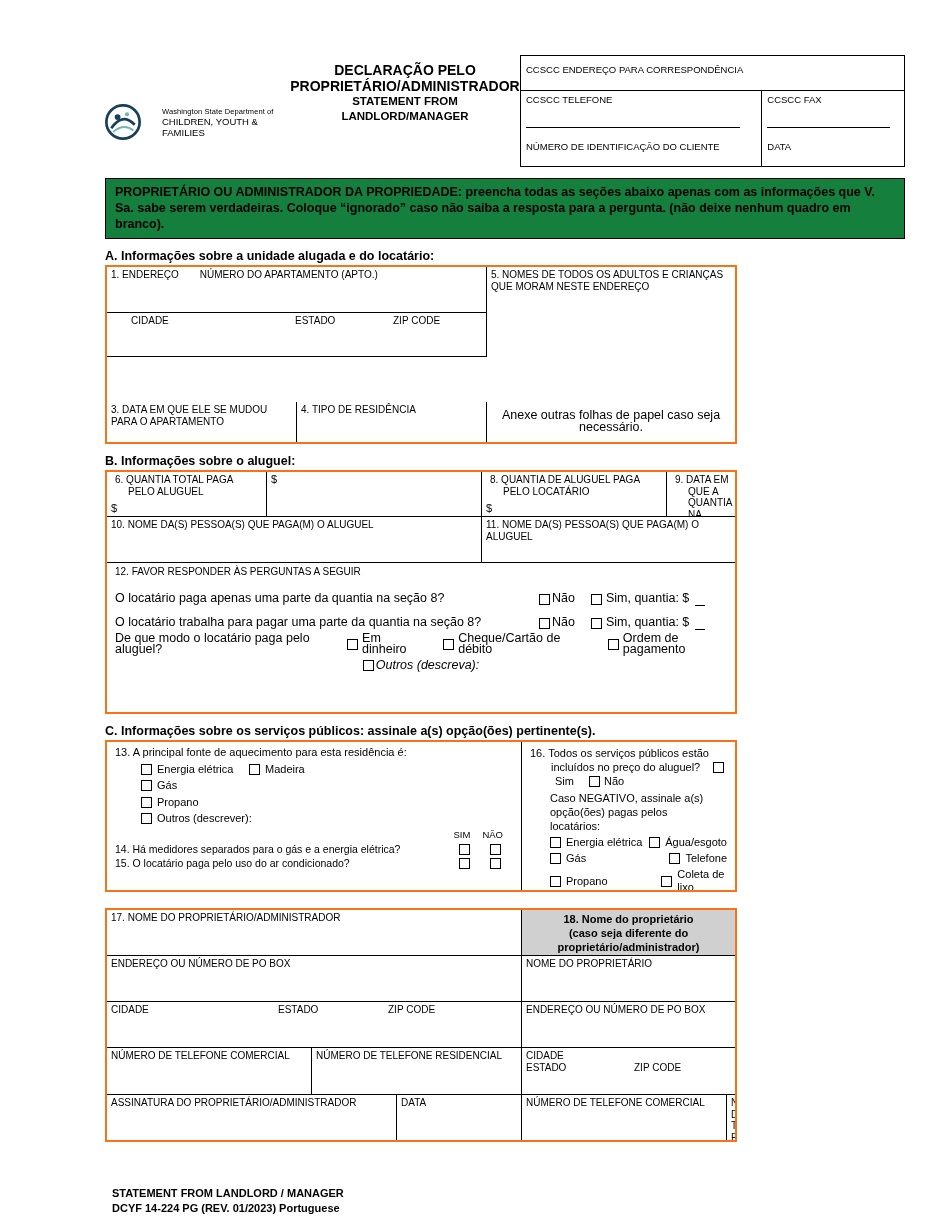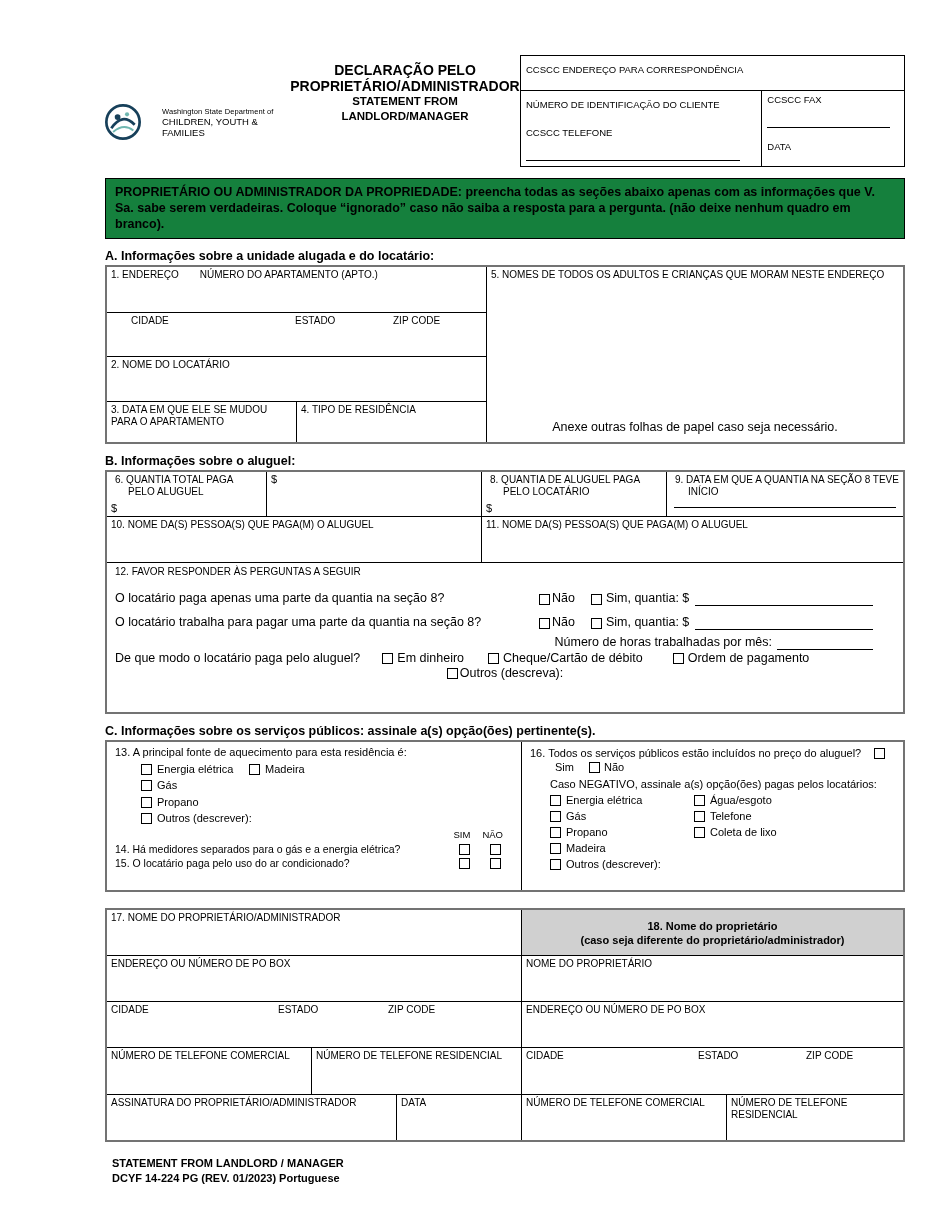--- a/index.html
+++ b/index.html
@@ -26,21 +26,21 @@
   .ib-cell{padding:3px 5px;}
   .ib-ph{height:42px;display:flex;flex-direction:column;justify-content:space-between;}
   .ib-wline{display:block;border-bottom:1px solid #000;width:93%;margin-bottom:2px;height:1px;}
   .ib-cid{flex:1;}
 
   
   .instructions{width:800px;margin-top:11px;border:1px solid #000;background:#15803d;padding:5px 9px 6px;font-size:12.5px;font-weight:bold;line-height:16px;}
 
   
   .sec-title{font-size:12.5px;font-weight:bold;margin-top:10px;}
-  .grid{display:grid;width:800px;border:2px solid #737373;margin-top:2px;background:#fff;}
+  .grid{display:grid;width:632px;border:2px solid #f97316;margin-top:2px;background:#fff;}
   .cell{padding:2px 4px;font-size:10px;line-height:11.5px;overflow:hidden;}
   .lbl{font-size:10px;line-height:11.5px;}
   .bR{border-right:1px solid #000;}
   .bB{border-bottom:1px solid #000;}
   .hang{display:block;padding-left:17px;text-indent:-13px;}
   .cb{width:11px;height:11px;border:1px solid #000;display:inline-block;flex:0 0 auto;background:#fff;}
   .inl{vertical-align:-2px;}
   .wl{display:inline-block;border-bottom:1px solid #000;height:13px;}
 
   
@@ -66,21 +66,21 @@
   .q1{margin-top:15px;}
   .q2{margin-top:11px;}
   .qtext{width:424px;flex:0 0 auto;}
   .qlab{margin-left:2px;}
   .mlSim{margin-left:16px;}
   .grow{flex:1;margin-left:6px;margin-right:22px;}
   .hours{display:flex;justify-content:flex-end;align-items:center;margin-top:7px;font-size:12.5px;}
   .wl-hours{width:96px;margin-left:5px;margin-right:22px;}
   .q3{margin-top:3px;}
   .ml22{margin-left:22px;} .ml24{margin-left:24px;} .ml30{margin-left:30px;} .ml4{margin-left:4px;}
-  .outros{display:flex;justify-content:center;align-items:center;margin-top:4px;font-size:12.5px;}
+  .outros{display:flex;justify-content:center;align-items:center;margin-top:4px;font-size:12.5px;font-style:italic;}
 
   
   .grid-c{grid-template-columns:415px 1fr;grid-template-rows:148px;}
   .cL{grid-area:1/1/2/2;padding:4px 8px;}
   .cR{grid-area:1/2/2/3;padding:4px 8px;}
   .f13{font-size:11px;line-height:13px;}
   .hrow{display:flex;align-items:center;margin:3.5px 0 0 26px;font-size:11px;line-height:13px;}
   .hlab{margin-left:5px;}
   .wfix{width:92px;}
   .simno{display:flex;justify-content:flex-end;margin-top:4px;padding-right:10px;gap:12px;font-size:9.5px;}
@@ -107,21 +107,21 @@
   .dOC{grid-area:4/4/5/6;}
   .dS{grid-area:5/1/6/3;}
   .dD{grid-area:5/3/6/4;}
   .dOPB{grid-area:5/4/6/5;}
   .dOPR{grid-area:5/5/6/6;}
   .dw1{display:inline-block;width:167px;}
   .dw2{display:inline-block;width:110px;}
   .dw3{display:inline-block;width:172px;}
   .dw4{display:inline-block;width:108px;}
 
-  .footer{margin-top:14px;margin-left:7px;font-size:11px;font-weight:bold;line-height:15px;}
+  .footer{margin-top:44px;margin-left:7px;font-size:11px;font-weight:bold;line-height:15px;}
 </style>
 </head>
 <body>
 
 <div class="page">
 
   <div class="header">
     <div class="hdr-left">
       <div class="logo">
         <svg class="logo-mark" width="36" height="36" viewBox="0 0 40 40">
@@ -142,26 +142,26 @@
       <div class="t-pt">PROPRIETÁRIO/ADMINISTRADOR</div>
       <div class="t-en">STATEMENT FROM</div>
       <div class="t-en">LANDLORD/MANAGER</div>
     </div>
     <div class="infobox">
       <div class="ib-r1">
         <span class="lbl">CCSCC ENDEREÇO PARA CORRESPONDÊNCIA</span>
       </div>
       <div class="ib-body">
         <div class="ib-colL">
-          <div class="ib-cell ib-cid">
-            <span class="lbl">NÚMERO DE IDENTIFICAÇÃO DO CLIENTE</span>
-          </div>
           <div class="ib-cell ib-ph">
             <span class="lbl">CCSCC TELEFONE</span>
             <span class="ib-wline"></span>
+          </div>
+          <div class="ib-cell ib-cid">
+            <span class="lbl">NÚMERO DE IDENTIFICAÇÃO DO CLIENTE</span>
           </div>
         </div>
         <div class="ib-colR">
           <div class="ib-cell ib-ph">
             <span class="lbl">CCSCC FAX</span>
             <span class="ib-wline"></span>
           </div>
           <div class="ib-cell ib-cid">
             <span class="lbl">DATA</span>
           </div>
@@ -173,23 +173,20 @@
   <div class="instructions">PROPRIETÁRIO OU ADMINISTRADOR DA PROPRIEDADE: preencha todas as seções abaixo apenas com as informações que V. Sa. sabe serem verdadeiras.  Coloque “ignorado” caso não saiba a resposta para a pergunta. (não deixe nenhum quadro em branco).</div>
 
   <div class="sec-title">A.  Informações sobre a unidade alugada e do locatário:</div>
   <div class="grid grid-a">
     <div class="cell bR bB a1">
       <span class="lbl">1.  ENDEREÇO</span><span class="lbl apt">NÚMERO DO APARTAMENTO (APTO.)</span>
     </div>
     <div class="cell bR bB a2">
       <span class="lbl w1">CIDADE</span><span class="lbl w2">ESTADO</span><span class="lbl">ZIP CODE</span>
     </div>
-    <div class="cell bR bB a3">
-      <span class="lbl">2.  NOME DO LOCATÁRIO</span>
-    </div>
     <div class="cell bR a4">
       <span class="lbl">3.  DATA EM QUE ELE SE MUDOU PARA O APARTAMENTO</span>
     </div>
     <div class="cell bR a5">
       <span class="lbl">4.   TIPO DE RESIDÊNCIA</span>
     </div>
     <div class="cell a6">
       <span class="lbl">5.  NOMES DE TODOS OS ADULTOS E CRIANÇAS QUE MORAM NESTE ENDEREÇO</span>
       <div class="attach">Anexe outras folhas de papel caso seja necessário.</div>
     </div>
@@ -228,24 +225,20 @@
           <span class="qlab ml4">Sim, quantia: $</span>
         <span class="wl grow"></span>
       </div>
       <div class="qrow q2">
         <span class="qtext">O locatário trabalha para pagar uma parte da quantia na seção 8?</span>
         <span class="cb"></span>
           <span class="qlab">Não</span>
         <span class="cb mlSim"></span>
           <span class="qlab ml4">Sim, quantia: $</span>
         <span class="wl grow"></span>
-      </div>
-      <div class="hours">
-        <span>Número de horas trabalhadas por mês:</span>
-        <span class="wl wl-hours"></span>
       </div>
       <div class="qrow q3">
         <span>De que modo o locatário paga pelo aluguel?</span>
         <span class="cb ml22"></span>
           <span class="qlab ml4">Em dinheiro</span>
         <span class="cb ml24"></span>
           <span class="qlab ml4">Cheque/Cartão de débito</span>
         <span class="cb ml30"></span>
           <span class="qlab ml4">Ordem de pagamento</span>
       </div>

